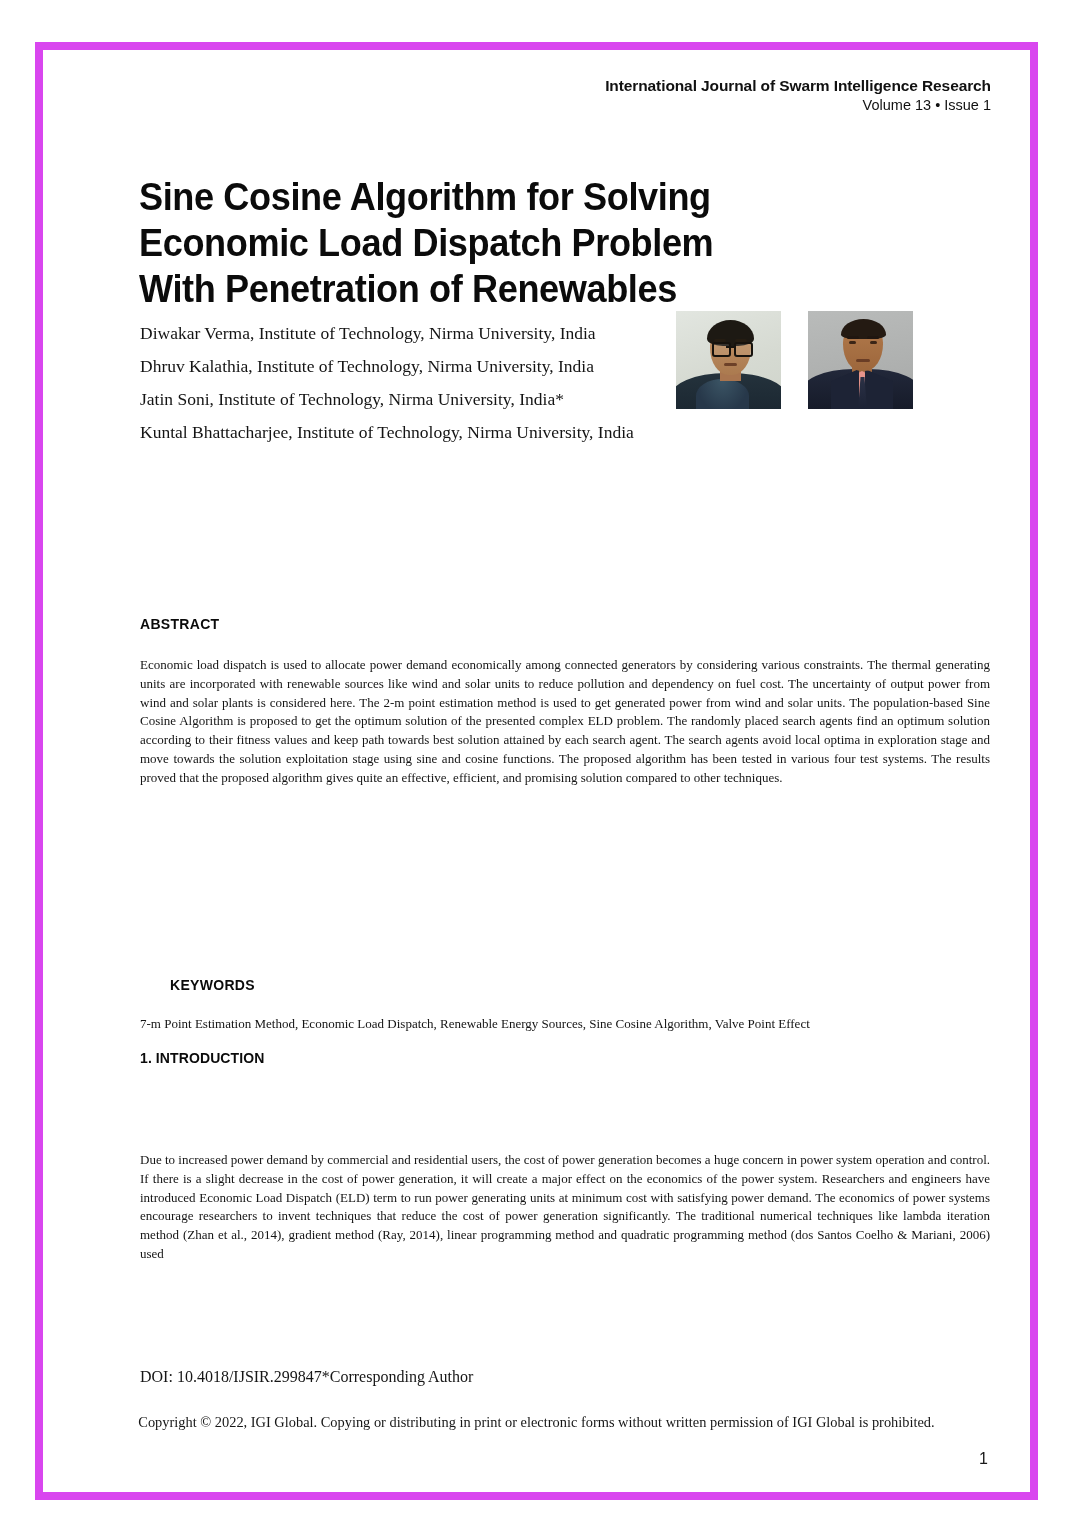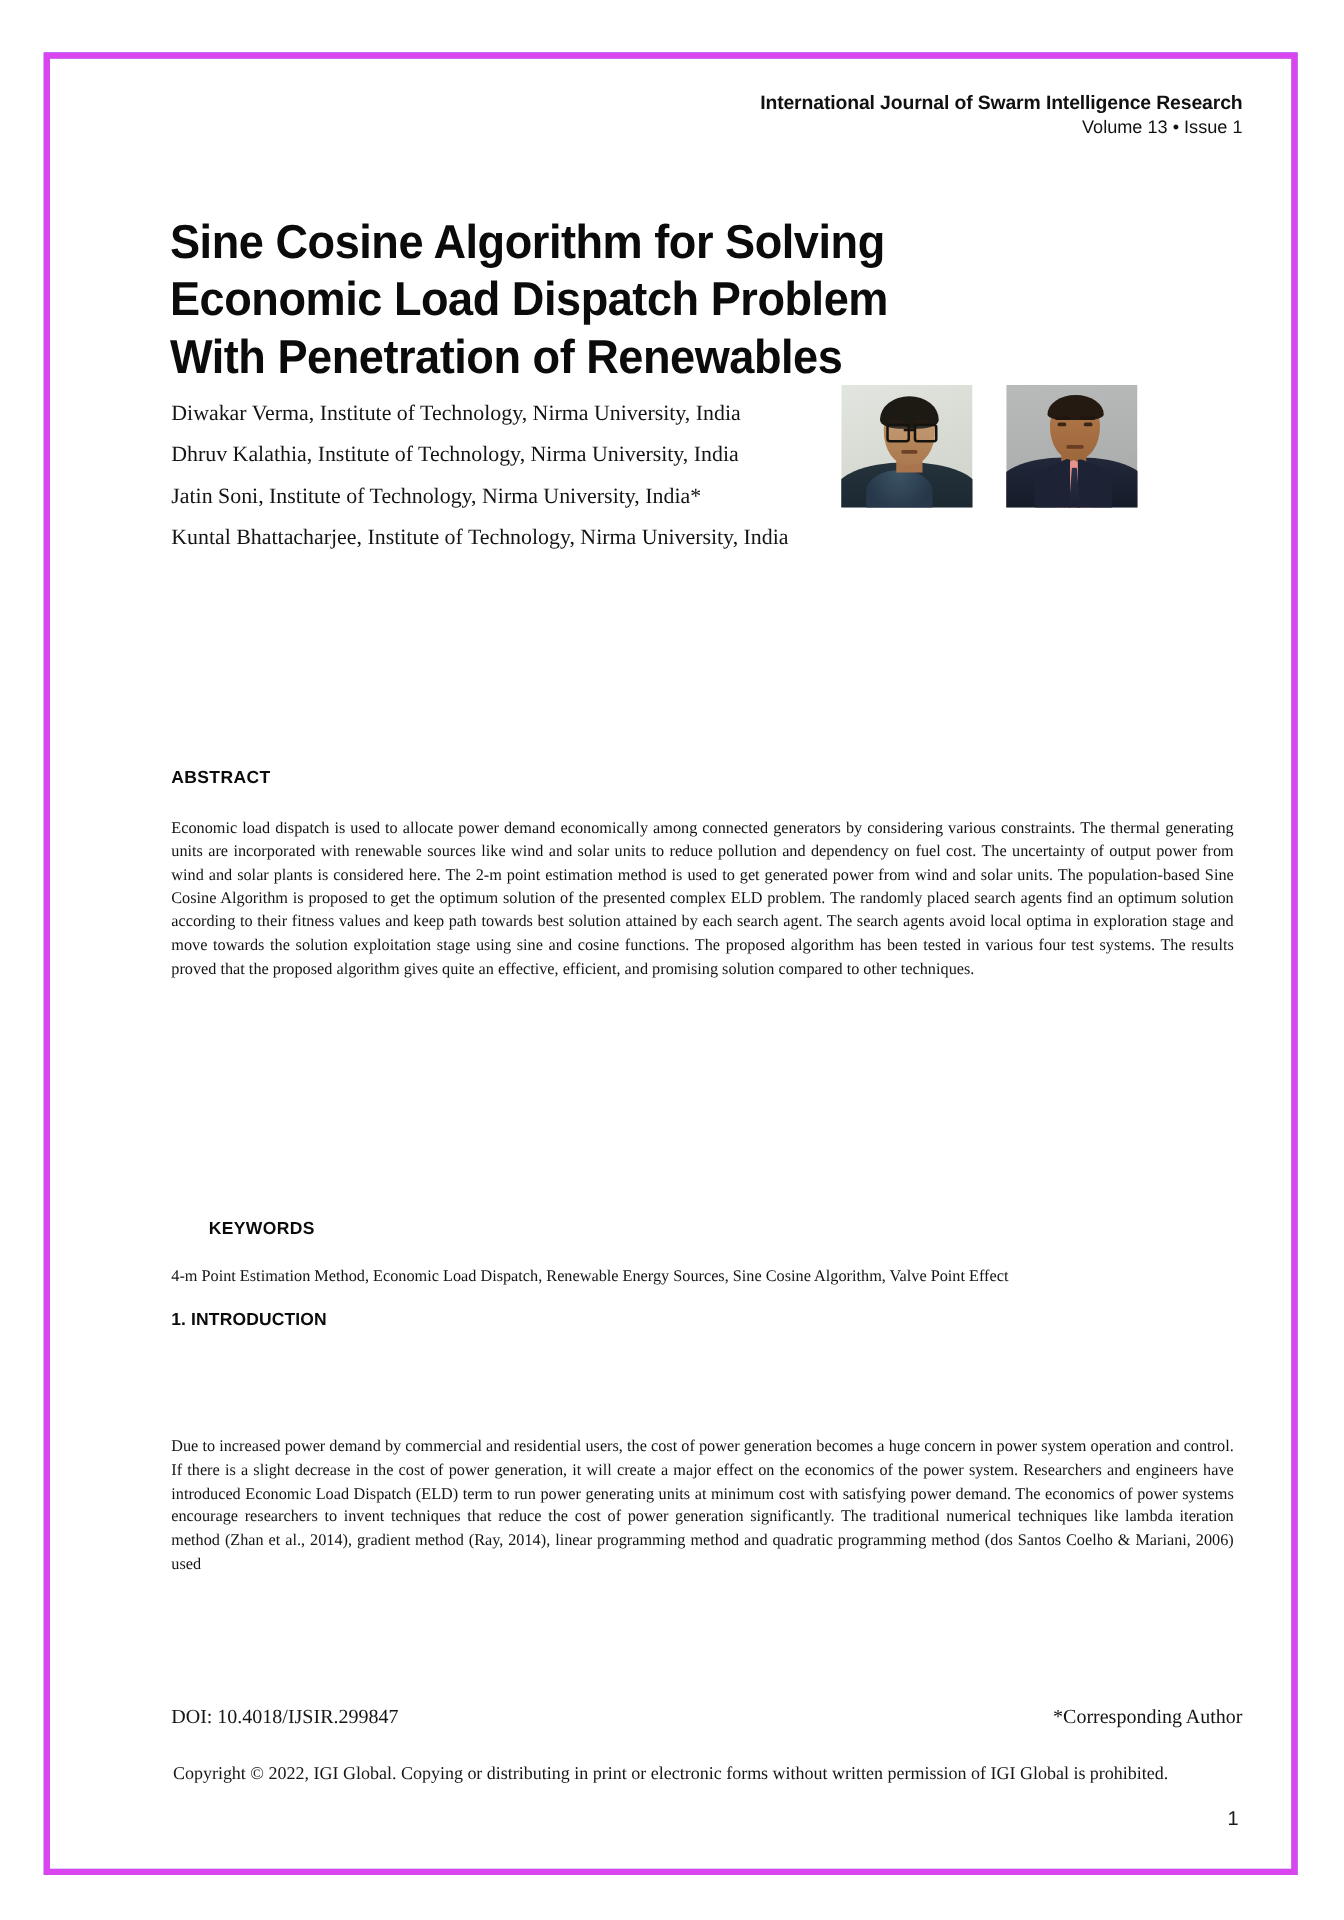--- a/index.html
+++ b/index.html
@@ -16,22 +16,22 @@
   }
 
   
   #page-frame {
     position: absolute;
     left: 35px;
     top: 42px;
     width: 1003px;
     height: 1458px;
     box-sizing: border-box;
-    border: 5px solid #d946ef;
-    background: #6d28d9;
+    border: 8px solid #d946ef;
+    background: #e5e5e5;
   }
   #page-inner {
     position: absolute;
     inset: 0;
     background: #ffffff;
   }
 
   
   .running-head {
     position: absolute;
@@ -196,21 +196,21 @@
   #keywords-text { top: 952px; }
   #intro-text    { top: 1088px; }
 
   
   .doi-row {
     position: absolute;
     left: 97px;
     right: 39px;
     top: 1318px;
     display: flex;
-    justify-content: space-between;
+    justify-content: flex-start;
     align-items: baseline;
     font-family: "Liberation Serif", serif;
     font-size: 16px;
     color: #161616;
   }
   .copyright {
     position: absolute;
     left: 0;
     right: 0;
     top: 1364px;
@@ -281,21 +281,21 @@
         <div class="glass-l"></div>
         <div class="glass-r"></div>
         <div class="mouth"></div>
       </div>
     </div>
 
     <h2 class="sec-heading" id="abstract-heading">ABSTRACT</h2>
     <p class="body-text" id="abstract-text">Economic load dispatch is used to allocate power demand economically among connected generators by considering various constraints. The thermal generating units are incorporated with renewable sources like wind and solar units to reduce pollution and dependency on fuel cost. The uncertainty of output power from wind and solar plants is considered here. The 2-m point estimation method is used to get generated power from wind and solar units. The population-based Sine Cosine Algorithm is proposed to get the optimum solution of the presented complex ELD problem. The randomly placed search agents find an optimum solution according to their fitness values and keep path towards best solution attained by each search agent. The search agents avoid local optima in exploration stage and move towards the solution exploitation stage using sine and cosine functions. The proposed algorithm has been tested in various four test systems. The results proved that the proposed algorithm gives quite an effective, efficient, and promising solution compared to other techniques.</p>
 
     <h2 class="sec-heading" id="keywords-heading">KEYWORDS</h2>
-    <p class="body-text" id="keywords-text">4-m Point Estimation Method, Economic Load Dispatch, Renewable Energy Sources, Sine Cosine Algorithm, Valve Point Effect</p>
+    <p class="body-text" id="keywords-text">7-m Point Estimation Method, Economic Load Dispatch, Renewable Energy Sources, Sine Cosine Algorithm, Valve Point Effect</p>
 
     <h2 class="sec-heading" id="intro-heading">1. INTRODUCTION</h2>
     <p class="body-text" id="intro-text">Due to increased power demand by commercial and residential users, the cost of power generation becomes a huge concern in power system operation and control. If there is a slight decrease in the cost of power generation, it will create a major effect on the economics of the power system. Researchers and engineers have introduced Economic Load Dispatch (ELD) term to run power generating units at minimum cost with satisfying power demand. The economics of power systems encourage researchers to invent techniques that reduce the cost of power generation significantly. The traditional numerical techniques like lambda iteration method (Zhan et al., 2014), gradient method (Ray, 2014), linear programming method and quadratic programming method (dos Santos Coelho &amp; Mariani, 2006) used</p>
 
     <div class="doi-row">
       <span>DOI: 10.4018/IJSIR.299847</span>
       <span>*Corresponding Author</span>
     </div>
     <div class="copyright">Copyright © 2022, IGI Global. Copying or distributing in print or electronic forms without written permission of IGI Global is prohibited.</div>
     <div class="page-number">1</div>

